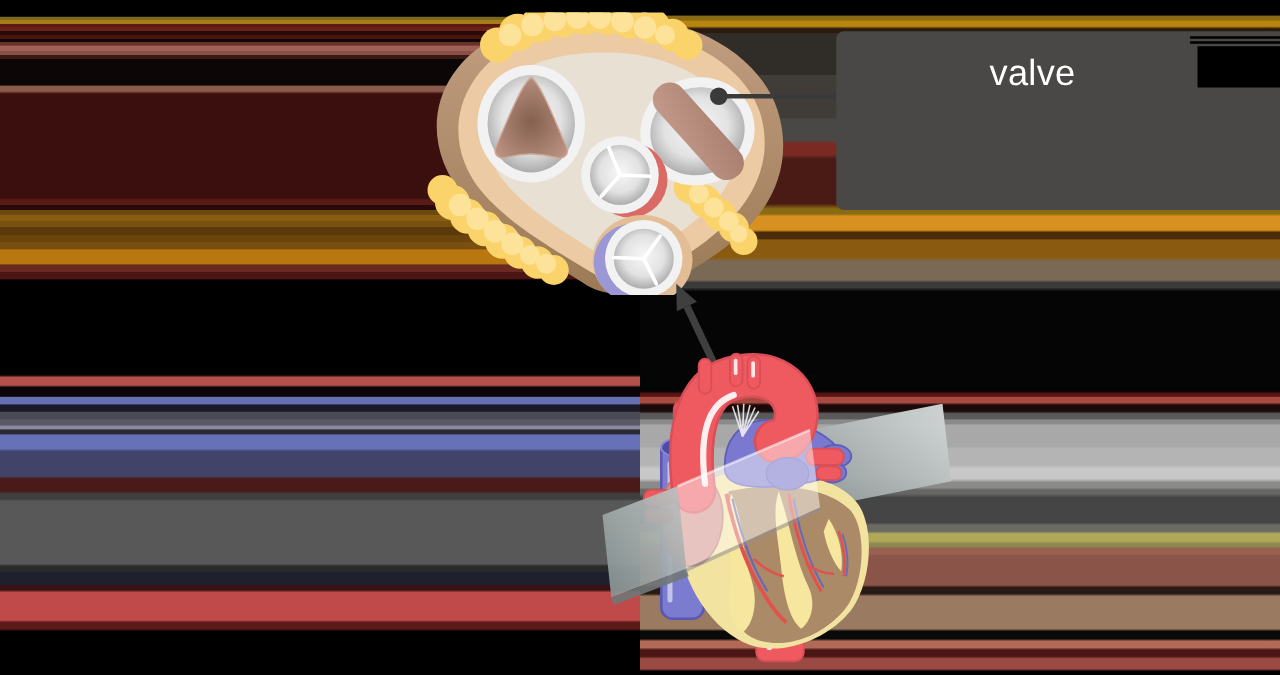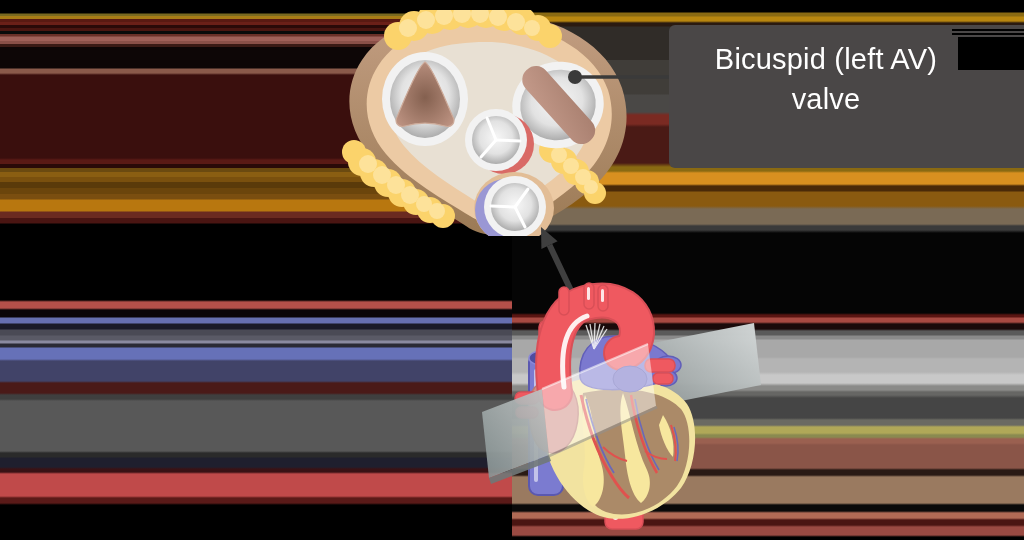--- a/index.html
+++ b/index.html
@@ -281,21 +281,20 @@
       <polygon points="482,412 542,389 549,455 489,478" fill="url(#planeLeft)" opacity="0.93"></polygon>
       <polygon points="489,478 549,455 551,461 491,484" fill="#707878" opacity="0.9"></polygon>
       <polygon points="542,389 648,344 656,406 549,455" fill="#ffffff" opacity="0.48"></polygon>
       <line x1="542" y1="389" x2="648" y2="344" stroke="#ffffff" stroke-width="2" opacity="0.55"></line>
       <line x1="549" y1="456" x2="657" y2="407" stroke="#909090" stroke-width="3" opacity="0.55"></line>
     </g>
   </svg>
 
   <div class="abs" id="label-box">
     <div id="label-text">
-      <div>Bicuspid (left AV)</div>
       <div>valve</div>
     </div>
   </div>
 
   <div class="abs blackbar" style="left:952px;top:29px;width:72px;height:2px;"></div>
   <div class="abs blackbar" style="left:952px;top:33px;width:72px;height:2px;"></div>
   <div class="abs blackbar" style="left:958px;top:37px;width:66px;height:33px;"></div>
 
 </div>
 

